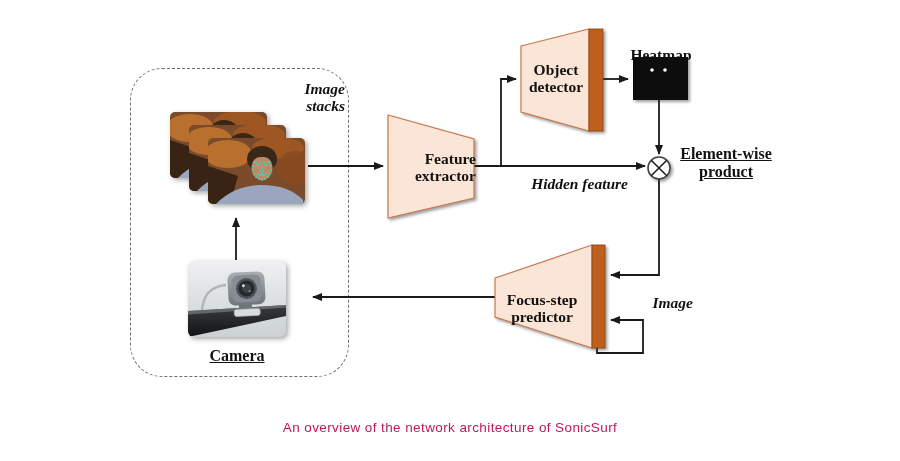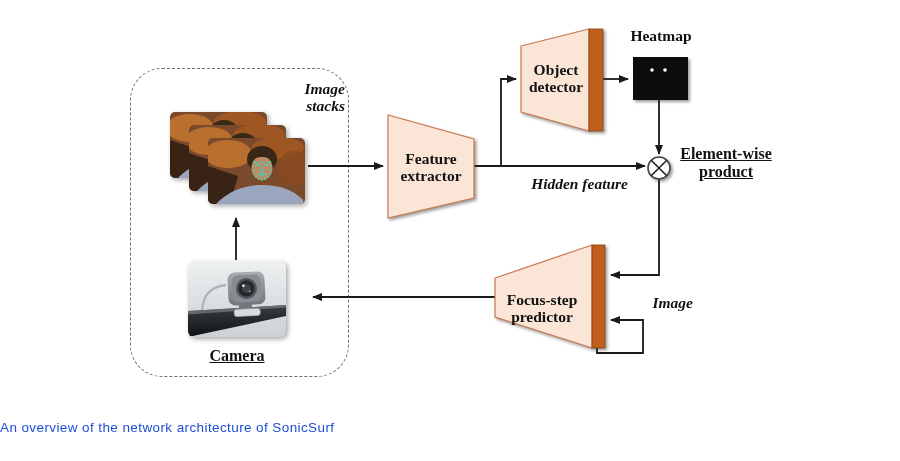--- a/index.html
+++ b/index.html
@@ -2,22 +2,22 @@
 <html><head>
 <meta charset="utf-8">
 <style>
   html,body{margin:0;padding:0;background:#fff;}
   .stage{position:relative;width:900px;height:461px;background:#fff;overflow:hidden;
          font-family:"Liberation Serif",serif;}
   .lbl{position:absolute;text-align:center;color:#111;font-weight:bold;line-height:17px;}
   .serif15{font-size:15.5px;}
   .serif16{font-size:16px;line-height:18px;text-decoration:underline;}
   .ital{font-style:italic;text-align:right;}
-  .caption{position:absolute;left:0;top:420px;width:900px;text-align:left;
-           font-family:"Liberation Sans",sans-serif;font-size:13.5px;color:#1d4ed8;
+  .caption{position:absolute;left:0;top:420px;width:900px;text-align:center;
+           font-family:"Liberation Sans",sans-serif;font-size:13.5px;color:#be185d;
            letter-spacing:.4px;font-weight:normal;}
   .dashedbox{position:absolute;left:130px;top:68px;width:219px;height:309px;
              border:1.6px dashed #6e6e6e;border-radius:32px;box-sizing:border-box;}
   svg.overlay{position:absolute;left:0;top:0;}
   .shadow{filter:drop-shadow(2px 2.5px 1.6px rgba(40,40,40,.45));}
   .photoshadow{filter:drop-shadow(2px 2px 2.5px rgba(0,0,0,.35));}
   .photo{position:absolute;}
 </style>
 </head>
 <body>
@@ -187,25 +187,25 @@
           <circle cx="61.5" cy="30.5" r="1" fill="#9aa0a5"></circle>
         </g>
       </g>
     </svg>
   </div>
 
   <div class="lbl serif15 ital" style="left:283px;top:80px;width:62px;">Image stacks</div>
 
   <div class="lbl serif16" style="left:187px;top:347px;width:100px;">Camera</div>
 
-  <div class="lbl serif15" style="left:386px;top:150px;width:90px;">Feature extractor</div>
+  <div class="lbl serif15" style="left:386px;top:150px;width:90px;text-align:right;">Feature extractor</div>
 
   <div class="lbl serif15" style="left:511px;top:61px;width:90px;">Object detector</div>
 
-  <div class="lbl serif15" style="left:611px;top:27px;width:100px;">Heatmap</div>
+  <div class="lbl serif15" style="left:611px;top:46px;width:100px;">Heatmap</div>
 
   <div class="lbl serif16" style="left:666px;top:145px;width:120px;">Element-wise product</div>
 
   <div class="lbl serif15 ital" style="left:508px;top:175px;width:120px;">Hidden feature</div>
 
   <div class="lbl serif15" style="left:492px;top:291px;width:100px;">Focus-step predictor</div>
 
   <div class="lbl serif15 ital" style="left:613px;top:294px;width:80px;">Image</div>
 
 

